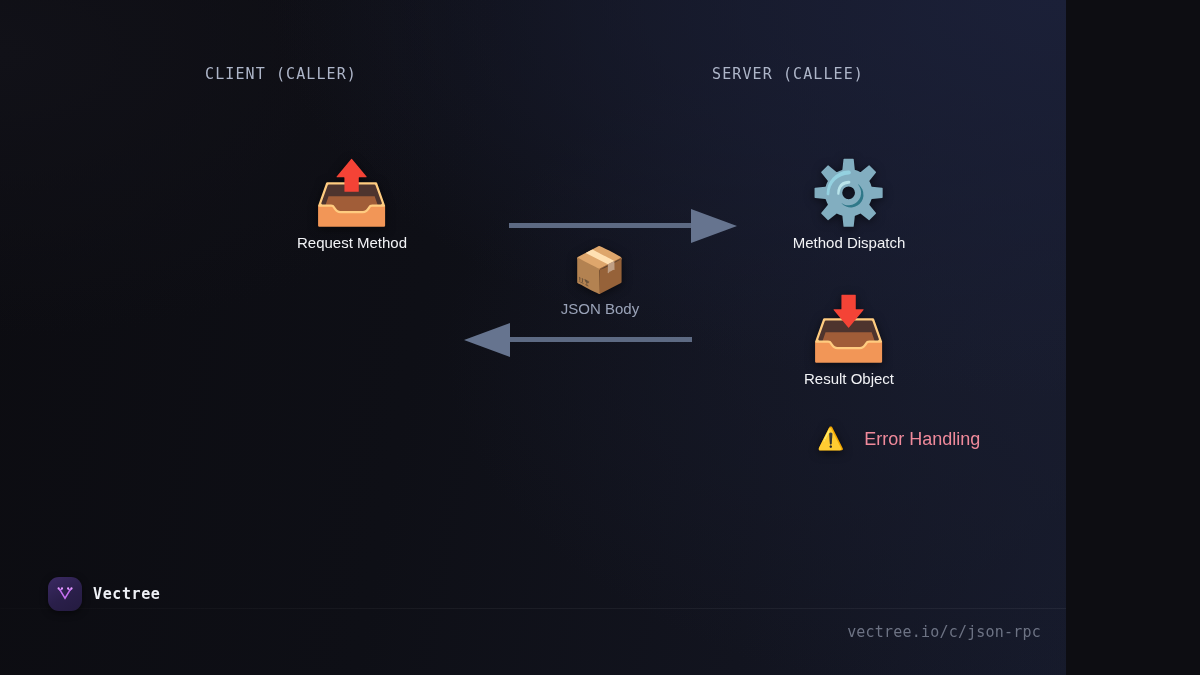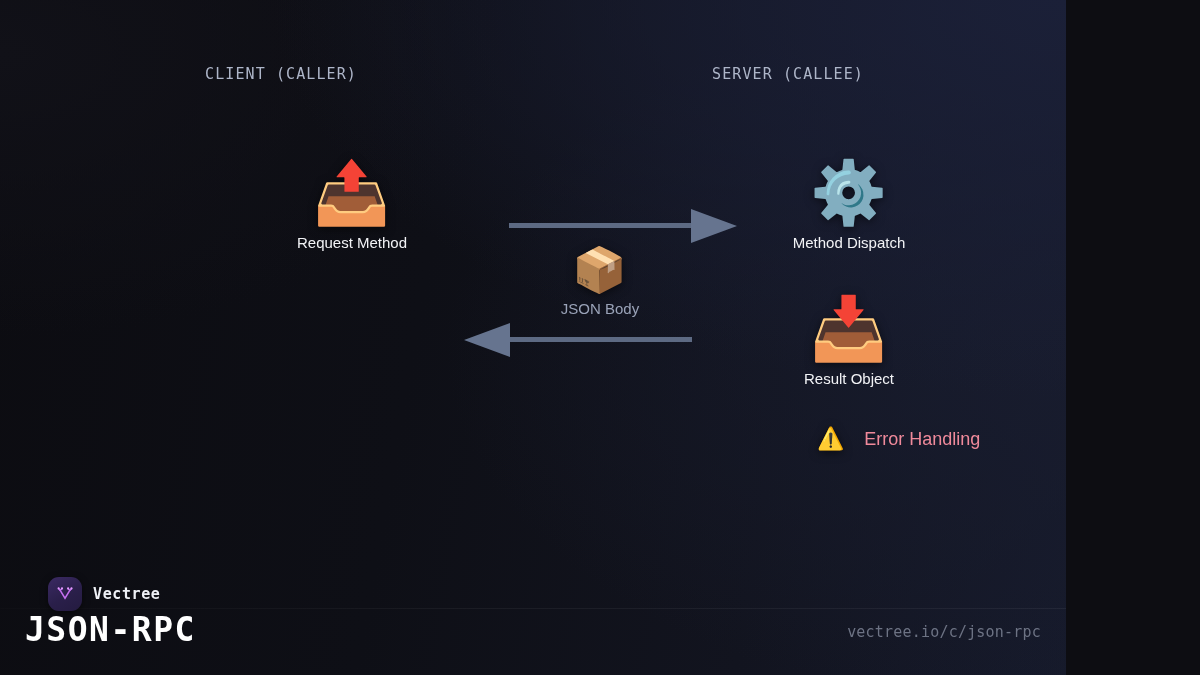--- a/index.html
+++ b/index.html
@@ -207,17 +207,16 @@
           <circle cx="3.6" cy="4.4" r="1.05"></circle>
           <circle cx="7.0" cy="4.4" r="1.05"></circle>
           <circle cx="13.1" cy="4.4" r="1.05"></circle>
           <circle cx="16.5" cy="4.4" r="1.05"></circle>
         </g>
       </svg>
     </div>
     <span id="brand-name">Vectree</span>
   </div>
 
-  <div id="footer-title">JSON-RPC</div>
 
   <div id="footer-url">vectree.io/c/json-rpc</div>
 
 </div>
 
 </body></html>

